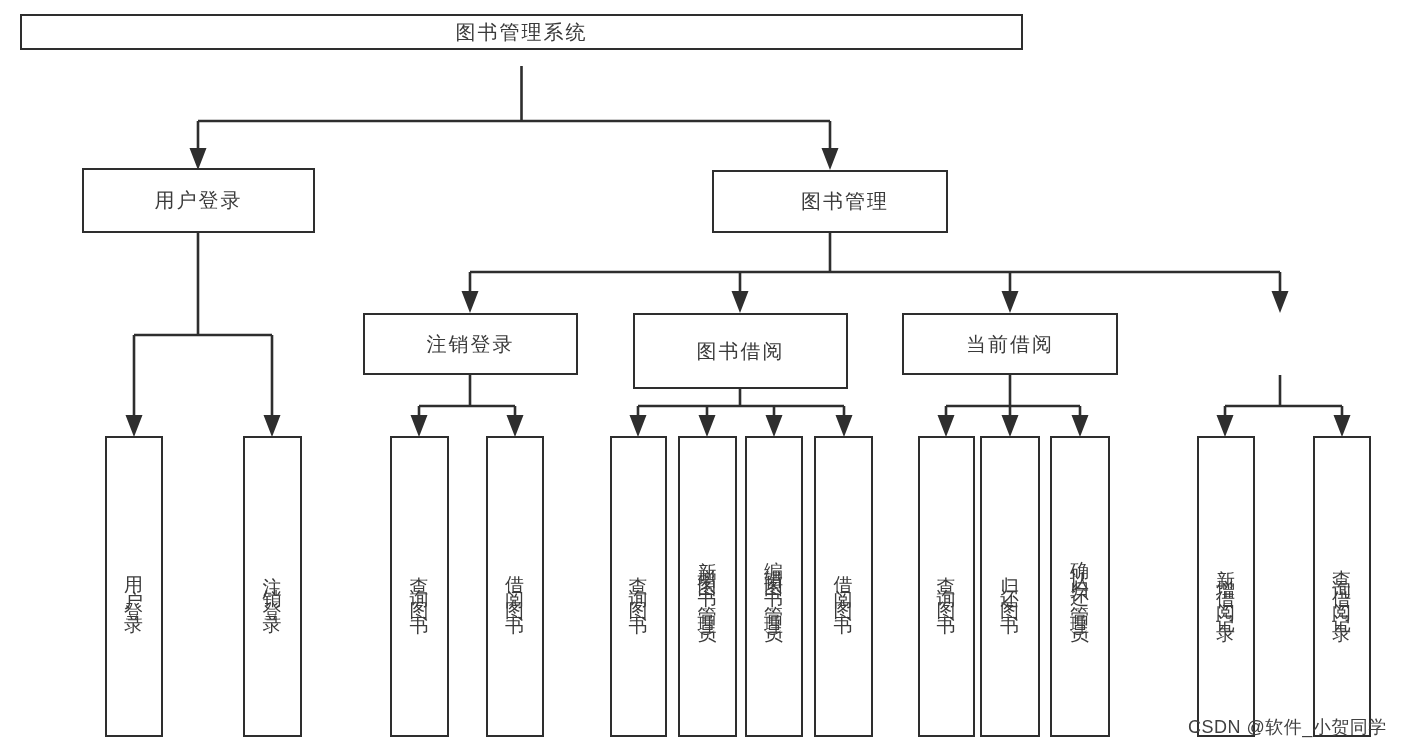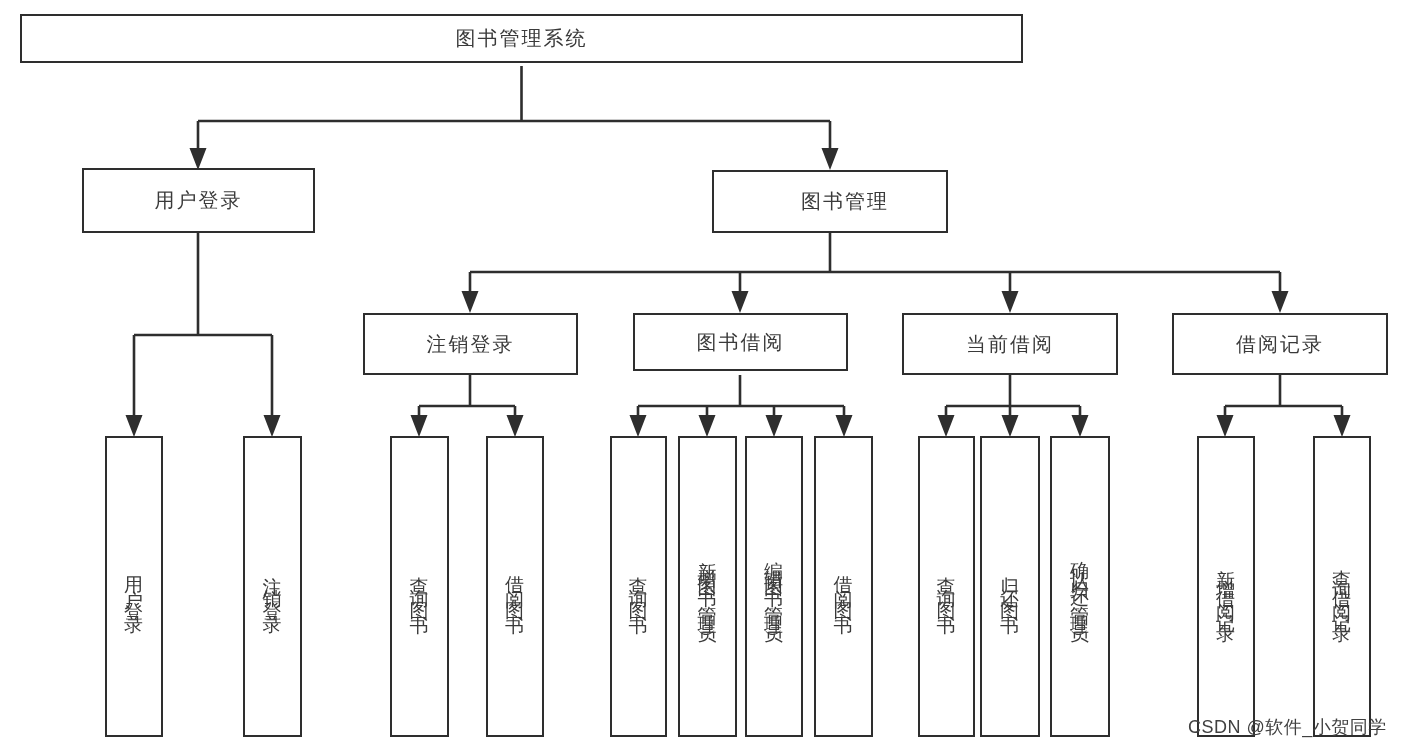--- a/index.html
+++ b/index.html
@@ -87,29 +87,28 @@
       <path d="M1010 375 V406 M946 406 H1080 M946 406 V416 M1010 406 V416 M1080 406 V416"></path>
       <path d="M937.5 415 H954.5 L946 437 Z M1001.5 415 H1018.5 L1010 437 Z M1071.5 415 H1088.5 L1080 437 Z" fill="#2e2e2e" stroke="none"></path>
     </g>
 
     <g stroke="#2e2e2e" stroke-width="2.6">
       <path d="M1280 375 V406 M1225 406 H1342 M1225 406 V416 M1342 406 V416"></path>
       <path d="M1216.5 415 H1233.5 L1225 437 Z M1333.5 415 H1350.5 L1342 437 Z" fill="#2e2e2e" stroke="none"></path>
     </g>
   </svg>
 
-  <div class="h-box" style="left:20px; top:14px; width:1003px; height:49px;font-family:Liberation Serif, serif;">图书管理系统</div>
+  <div class="h-box" style="left:20px; top:14px; width:1003px; height:36px;font-family:Liberation Serif, serif;">图书管理系统</div>
 
   <div class="h-box" style="left:82px; top:168px; width:233px; height:65px;">用户登录</div>
   <div class="h-box" style="left:712px; top:170px; width:236px; height:63px;padding-left:30px;">图书管理</div>
 
   <div class="h-box" style="left:363px; top:313px; width:215px; height:62px;">注销登录</div>
-  <div class="h-box" style="left:633px; top:313px; width:215px; height:58px;">图书借阅</div>
+  <div class="h-box" style="left:633px; top:313px; width:215px; height:76px;">图书借阅</div>
   <div class="h-box" style="left:902px; top:313px; width:216px; height:62px;">当前借阅</div>
-  <div class="h-box" style="left:1172px; top:313px; width:216px; height:62px;">借阅记录</div>
 
   <div class="v-box" style="left:105px; width:58px;">
     <span class="vt sp13">用户登录</span>
   </div>
   <div class="v-box" style="left:243px; width:59px;">
     <span class="vt sp13">注销登录</span>
   </div>
 
   <div class="v-box" style="left:390px; width:59px;">
     <span class="vt sp13">查询图书</span>

